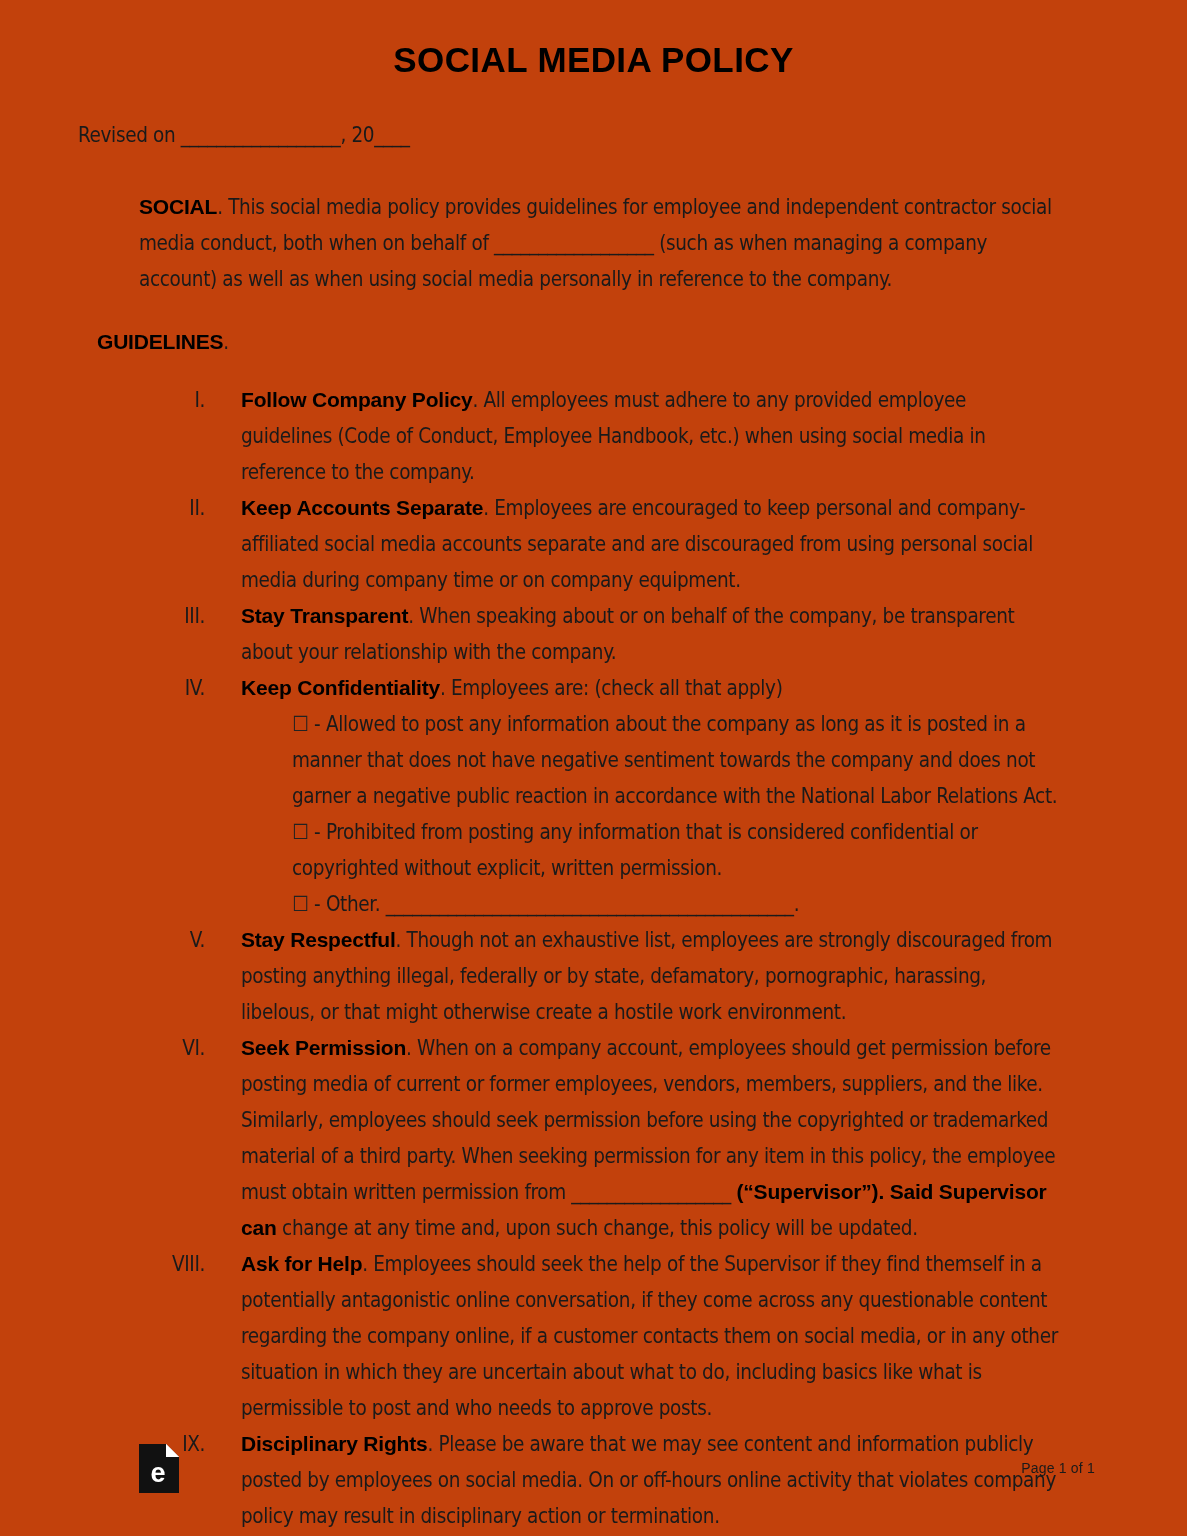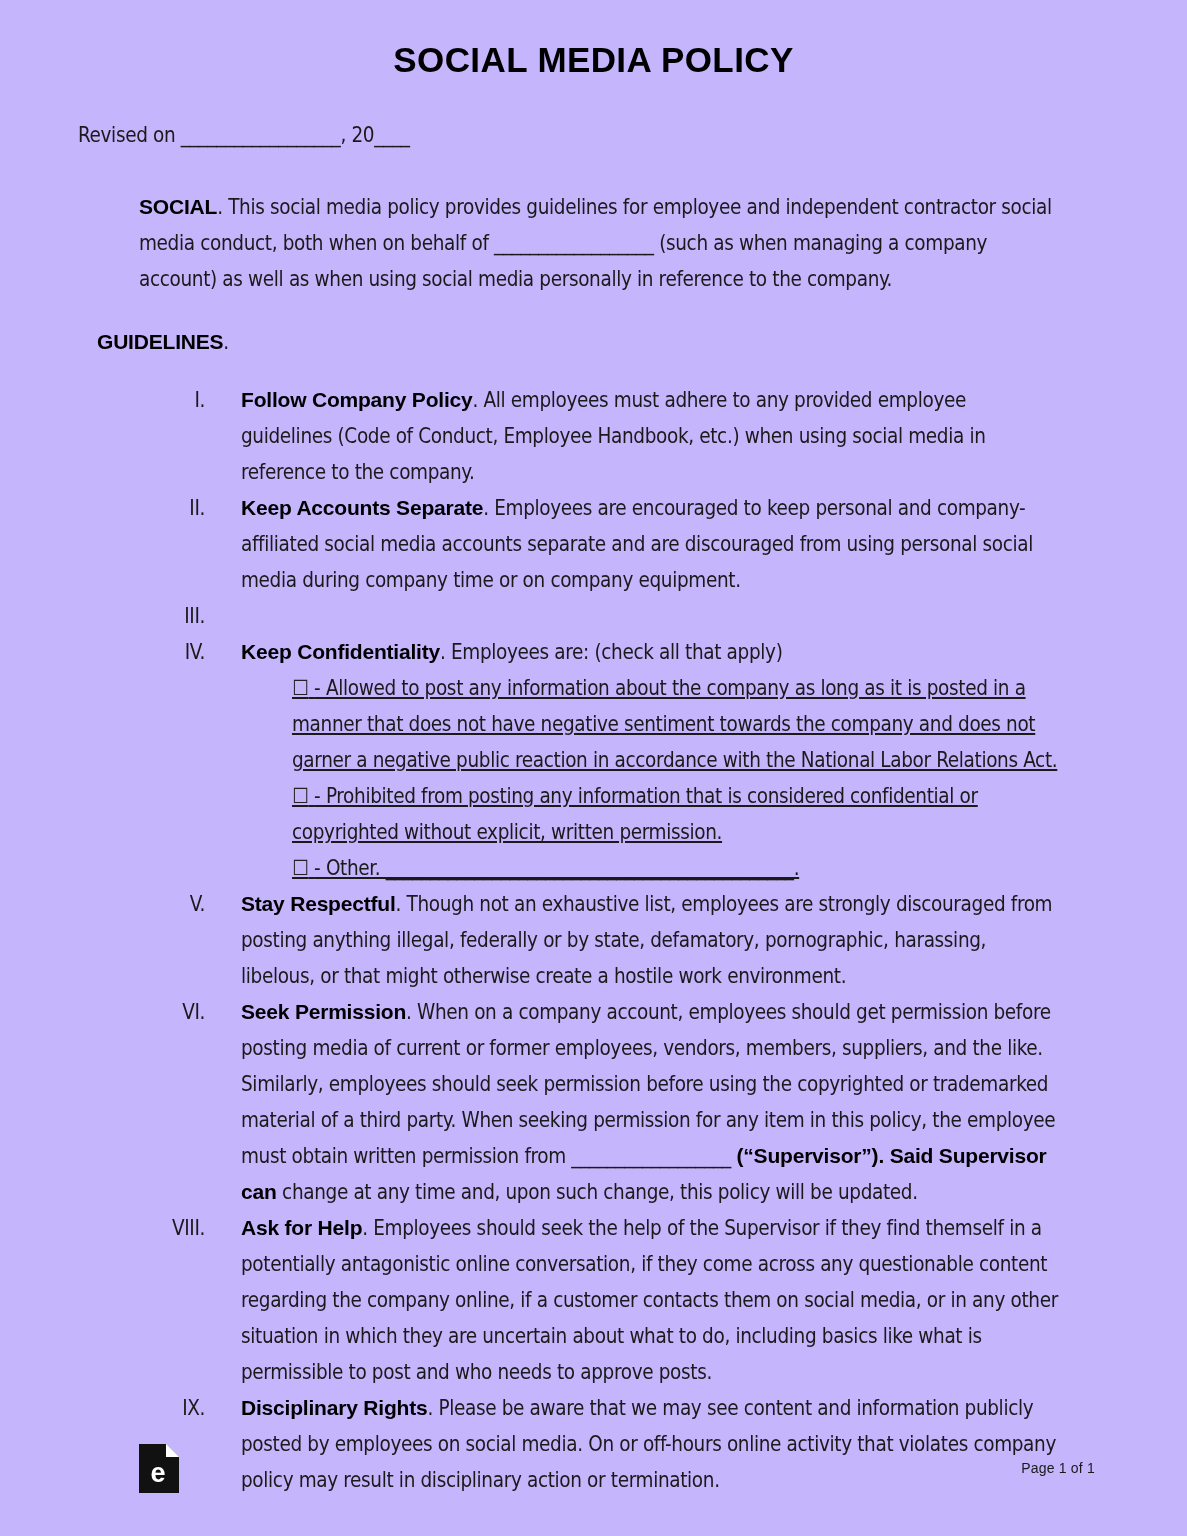--- a/index.html
+++ b/index.html
@@ -13,21 +13,21 @@
     font-family: "DejaVu Sans", sans-serif;
     color: #000000;
     position: relative;
     overflow: hidden;
   }
 
   .page {
     position: relative;
     width: 1187px;
     height: 1536px;
-    background: #c4b5fd;
+    background: #c2410c;
     box-sizing: border-box;
     padding: 0;
   }
 
   
   .doc-title {
     font-family: "Liberation Sans", sans-serif;
     font-weight: bold;
     font-size: 35px;
     letter-spacing: 0.4px;
@@ -104,21 +104,20 @@
 
   
   .checklist {
     margin: 0;
     padding: 0;
     list-style: none;
   }
   .check-item {
     padding-left: 51px;
     text-indent: 0;
-    text-decoration: underline;
   }
   .cbox {
     font-family: "DejaVu Sans", sans-serif;
     font-size: 21px;
     line-height: 1;
     color: #222;
   }
 
   
   .footer {
@@ -169,20 +168,21 @@
       <li class="g-item body-font">
         <span class="g-num">I.</span>
         <div class="g-body"><span class="bold">Follow Company Policy</span><span>. All employees must adhere to any provided employee guidelines (Code of Conduct, Employee Handbook, etc.) when using social media in reference to the company.</span></div>
       </li>
       <li class="g-item body-font">
         <span class="g-num">II.</span>
         <div class="g-body"><span class="bold">Keep Accounts Separate</span><span>. Employees are encouraged to keep personal and company-affiliated social media accounts separate and are discouraged from using personal social media during company time or on company equipment.</span></div>
       </li>
       <li class="g-item body-font">
         <span class="g-num">III.</span>
+        <div class="g-body"><span class="bold">Stay Transparent</span><span>. When speaking about or on behalf of the company, be transparent about your relationship with the company.</span></div>
       </li>
       <li class="g-item body-font">
         <span class="g-num">IV.</span>
         <div class="g-body"><span class="bold">Keep Confidentiality</span><span>. Employees are: (check all that apply)</span><ul class="checklist">
             <li class="check-item"><span class="cbox">☐</span> <span>- Allowed to post any information about the company as long as it is posted in a manner that does not have negative sentiment towards the company and does not garner a negative public reaction in accordance with the National Labor Relations Act.</span></li>
             <li class="check-item"><span class="cbox">☐</span> <span>- Prohibited from posting any information that is considered confidential or copyrighted without explicit, written permission.</span></li>
             <li class="check-item"><span class="cbox">☐</span> <span>- Other. ______________________________________________.</span></li>
           </ul></div>
       </li>
       <li class="g-item body-font">

